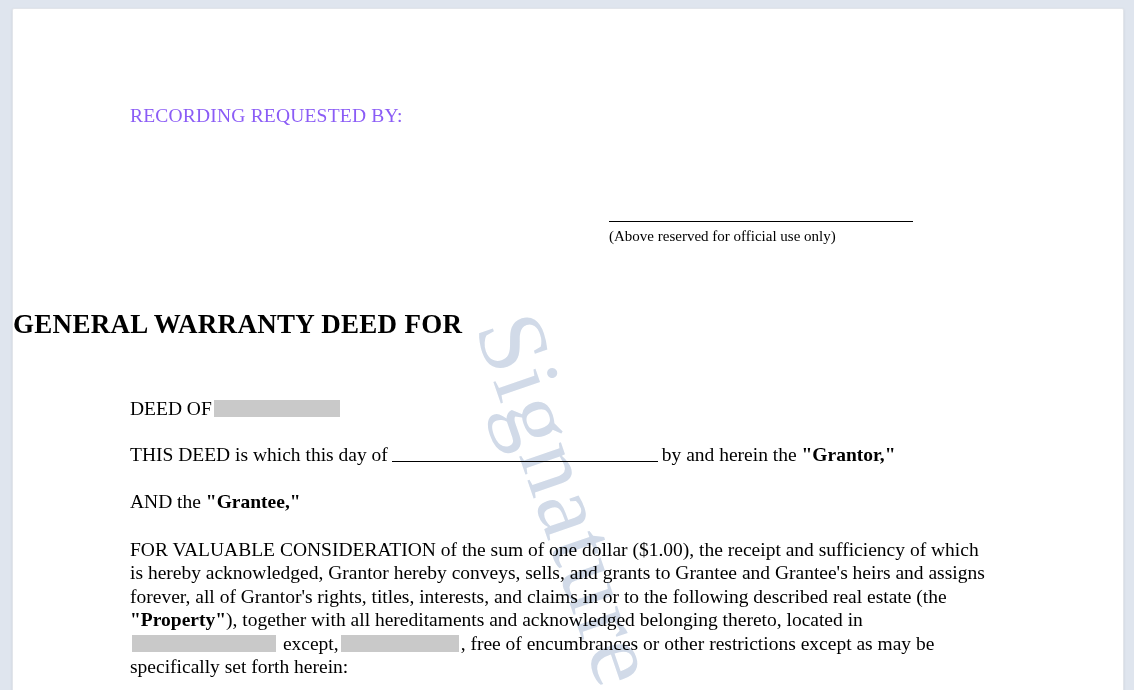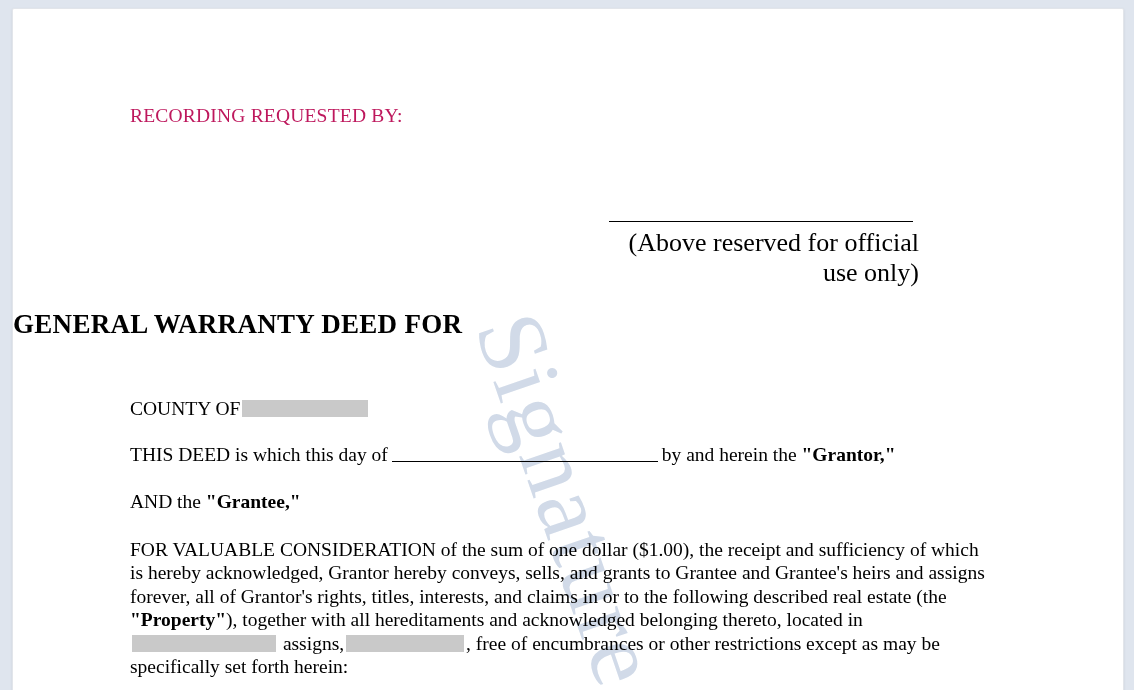--- a/index.html
+++ b/index.html
@@ -58,38 +58,38 @@
     transform: rotate(71deg);
     transform-origin: left top;
     white-space: nowrap;
     opacity: 0.85;
   }
   .recording-requested {
     position: absolute;
     left: 117px;
     top: 96px;
     font-size: 19.5px;
-    color: #be185d;
+    color: #8b5cf6;
     letter-spacing: 0.2px;
   }
   .official-use-block {
     position: absolute;
     left: 596px;
     top: 212px;
     width: 310px;
   }
   .official-rule {
     width: 304px;
     height: 0;
     border-bottom: 1px solid #000;
   }
   .official-caption {
     margin-top: 6px;
-    font-size: 26px;
-    text-align: right;
+    font-size: 15px;
+    text-align: left;
     color: #000;
   }
   .doc-title {
     position: absolute;
     left: 0;
     top: 300px;
     width: 1110px;
     font-size: 27px;
     font-weight: bold;
     letter-spacing: 0.3px;
@@ -151,21 +151,21 @@
       <div class="official-use-block">
         <div class="official-rule"></div>
         <div class="official-caption">(Above reserved for official use only)</div>
       </div>
 
       <div class="doc-title">GENERAL WARRANTY DEED FOR</div>
 
       <div class="body-block">
 
         <div class="line">
-          <span>COUNTY OF</span><span class="fill-box fill-state"></span>
+          <span>DEED OF</span><span class="fill-box fill-state"></span>
         </div>
 
 
         <div class="gap-sm"></div>
 
         <div class="line">
           <span>THIS DEED is which this day of</span><span class="blank-rule"></span><span>by and herein the</span>
           <b>"Grantor,"</b>
         </div>
 
@@ -174,20 +174,20 @@
         <div class="line">
           <span>AND the</span>
           <b>"Grantee,"</b>
         </div>
 
         <div class="gap-md"></div>
 
         <p class="para">
           <span>FOR VALUABLE CONSIDERATION of the sum of one dollar ($1.00), the receipt and sufficiency of which is hereby acknowledged, Grantor hereby conveys, sells, and grants to Grantee and Grantee's heirs and assigns forever, all of Grantor's rights, titles, interests, and claims in or to the following described real estate (the</span>
           <b>"Property"</b><span>), together with all hereditaments and acknowledged belonging thereto, located in</span><span class="fill-box fill-location"></span>
-          <span>assigns,</span><span class="fill-box fill-county2"></span><span>, free of encumbrances or other restrictions except as may be specifically set forth</span>
+          <span>except,</span><span class="fill-box fill-county2"></span><span>, free of encumbrances or other restrictions except as may be specifically set forth</span>
           <span>herein:</span>
         </p>
 
       </div>
     </div>
   </div>
 </div>
 
 </body></html>

